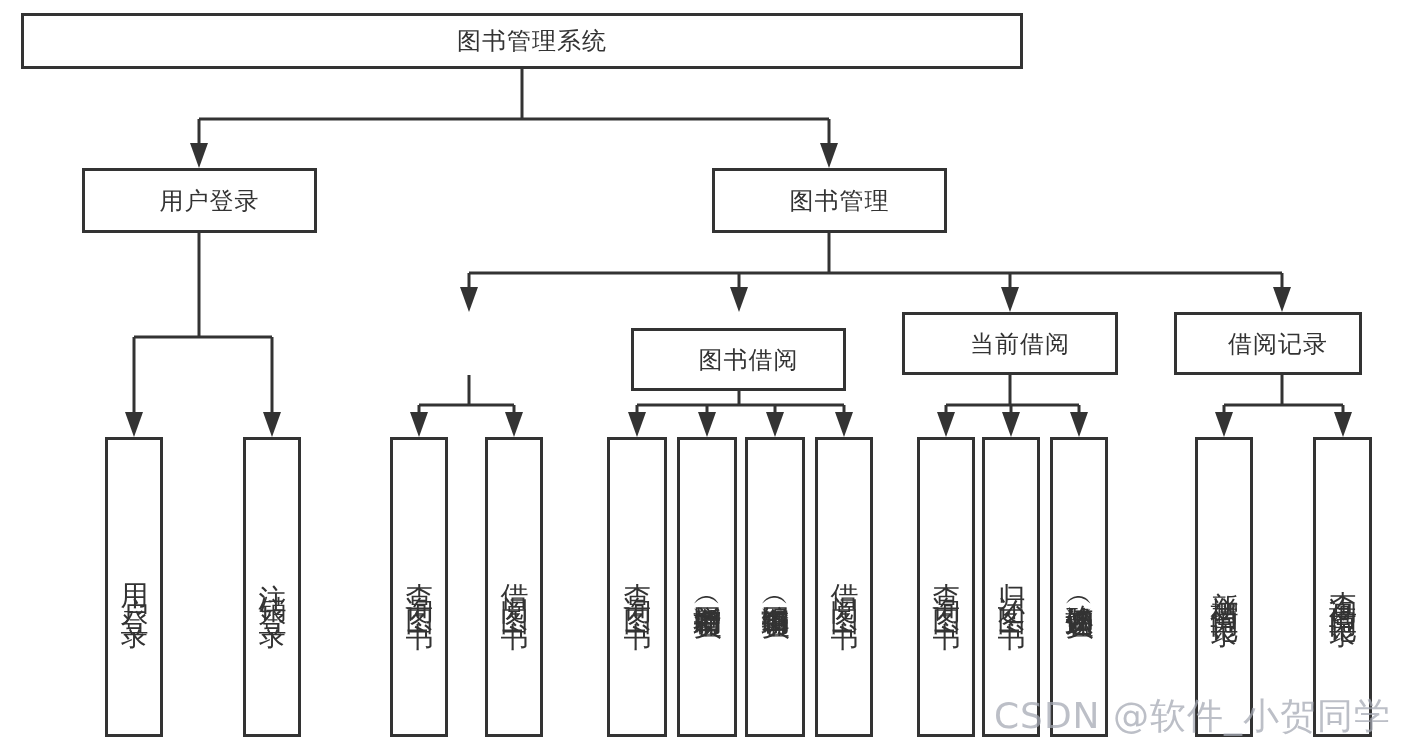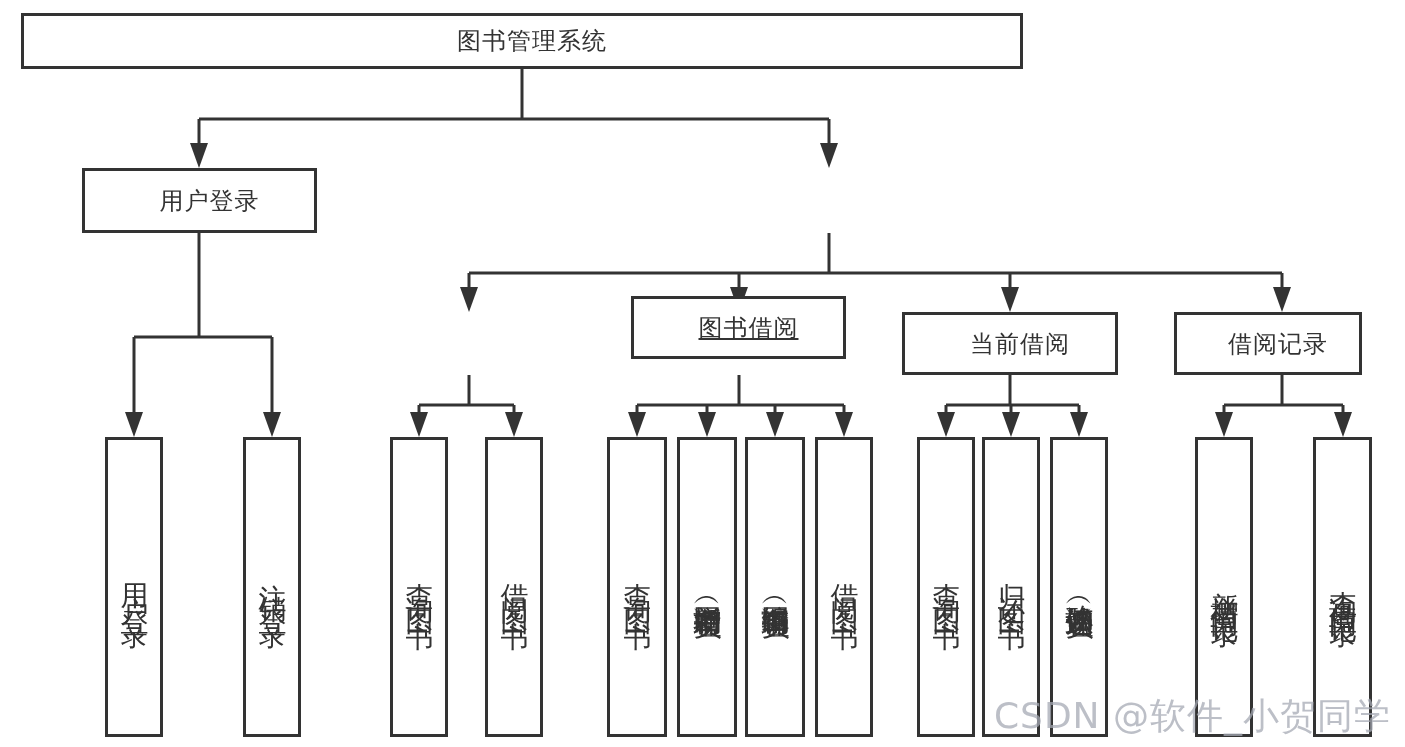--- a/index.html
+++ b/index.html
@@ -114,22 +114,23 @@
       <polygon points="1002,412 1020,412 1011,437"></polygon>
       <polygon points="1070,412 1088,412 1079,437"></polygon>
       <polygon points="1215,412 1233,412 1224,437"></polygon>
       <polygon points="1334,412 1352,412 1343,437"></polygon>
     </g>
   </svg>
 
   <div class="box h" style="left:21px; top:13px; width:1002px; height:56px;">图书管理系统</div>
 
   <div class="box h" style="left:82px; top:168px; width:235px; height:65px;">用户登录</div>
+  <div class="box h" style="left:712px; top:168px; width:235px; height:65px;">图书管理</div>
 
-  <div class="box h" style="left:631px; top:296px; width:215px; height:63px;text-decoration:underline;">图书借阅</div>
+  <div class="box h" style="left:631px; top:328px; width:215px; height:63px;">图书借阅</div>
   <div class="box h" style="left:902px; top:312px; width:216px; height:63px;">当前借阅</div>
   <div class="box h" style="left:1174px; top:312px; width:188px; height:63px;">借阅记录</div>
 
   <div class="box v ls-wide" style="left:105px; top:437px; width:58px; height:300px;">用户登录</div>
   <div class="box v ls-wide" style="left:243px; top:437px; width:58px; height:300px;">注销登录</div>
 
   <div class="box v ls-wide" style="left:390px; top:437px; width:58px; height:300px;">查询图书</div>
   <div class="box v ls-wide" style="left:485px; top:437px; width:58px; height:300px;">借阅图书</div>
 
   <div class="box v ls-wide" style="left:607px; top:437px; width:60px; height:300px;">查询图书</div>

